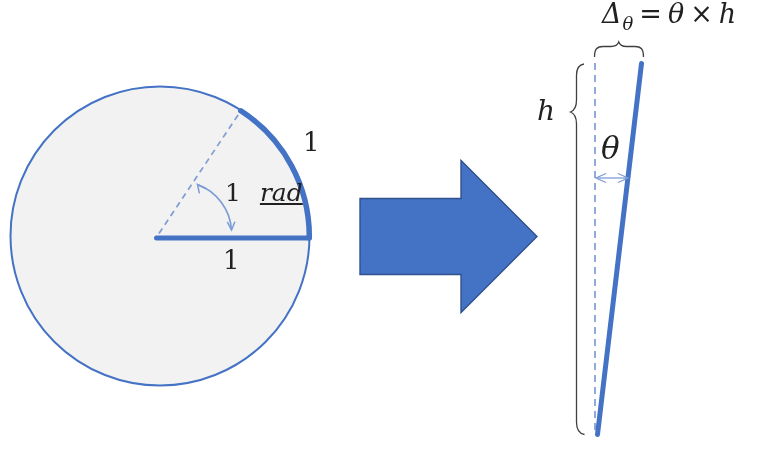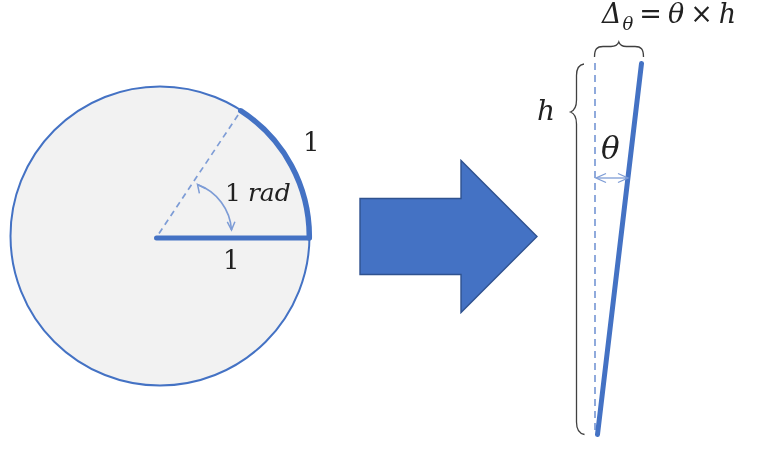--- a/index.html
+++ b/index.html
@@ -14,21 +14,21 @@
   .stage{
     position:relative;width:768px;height:452px;background:#fff;overflow:hidden;
     font-family:"DejaVu Serif", serif;color:var(--ink);
   }
   .stage svg{position:absolute;left:0;top:0;}
   .label{position:absolute;line-height:1;white-space:nowrap;}
   .it{font-style:italic;}
   .lbl-arc1   {left:303px;top:129px;font-size:26px;}
   .lbl-rad1   {left:223px;top:247px;font-size:26px;}
   .lbl-1rad   {left:225px;top:180px;font-size:25px;}
-  .lbl-1rad .unit{margin-left:7px;}
+  .lbl-1rad .unit{margin-left:19px;text-decoration:underline;}
   .lbl-h      {left:537px;top:97px;font-size:28px;}
   .lbl-theta  {left:601px;top:133px;font-size:31px;}
   .formula{
     left:602px;top:0px;font-size:27px;font-style:italic;
     display:flex;align-items:baseline;
   }
   .formula .sub{font-size:18px;position:relative;top:7px;margin-left:1px;}
   .formula .op{margin:0 6px;}
 </style>
 </head>

